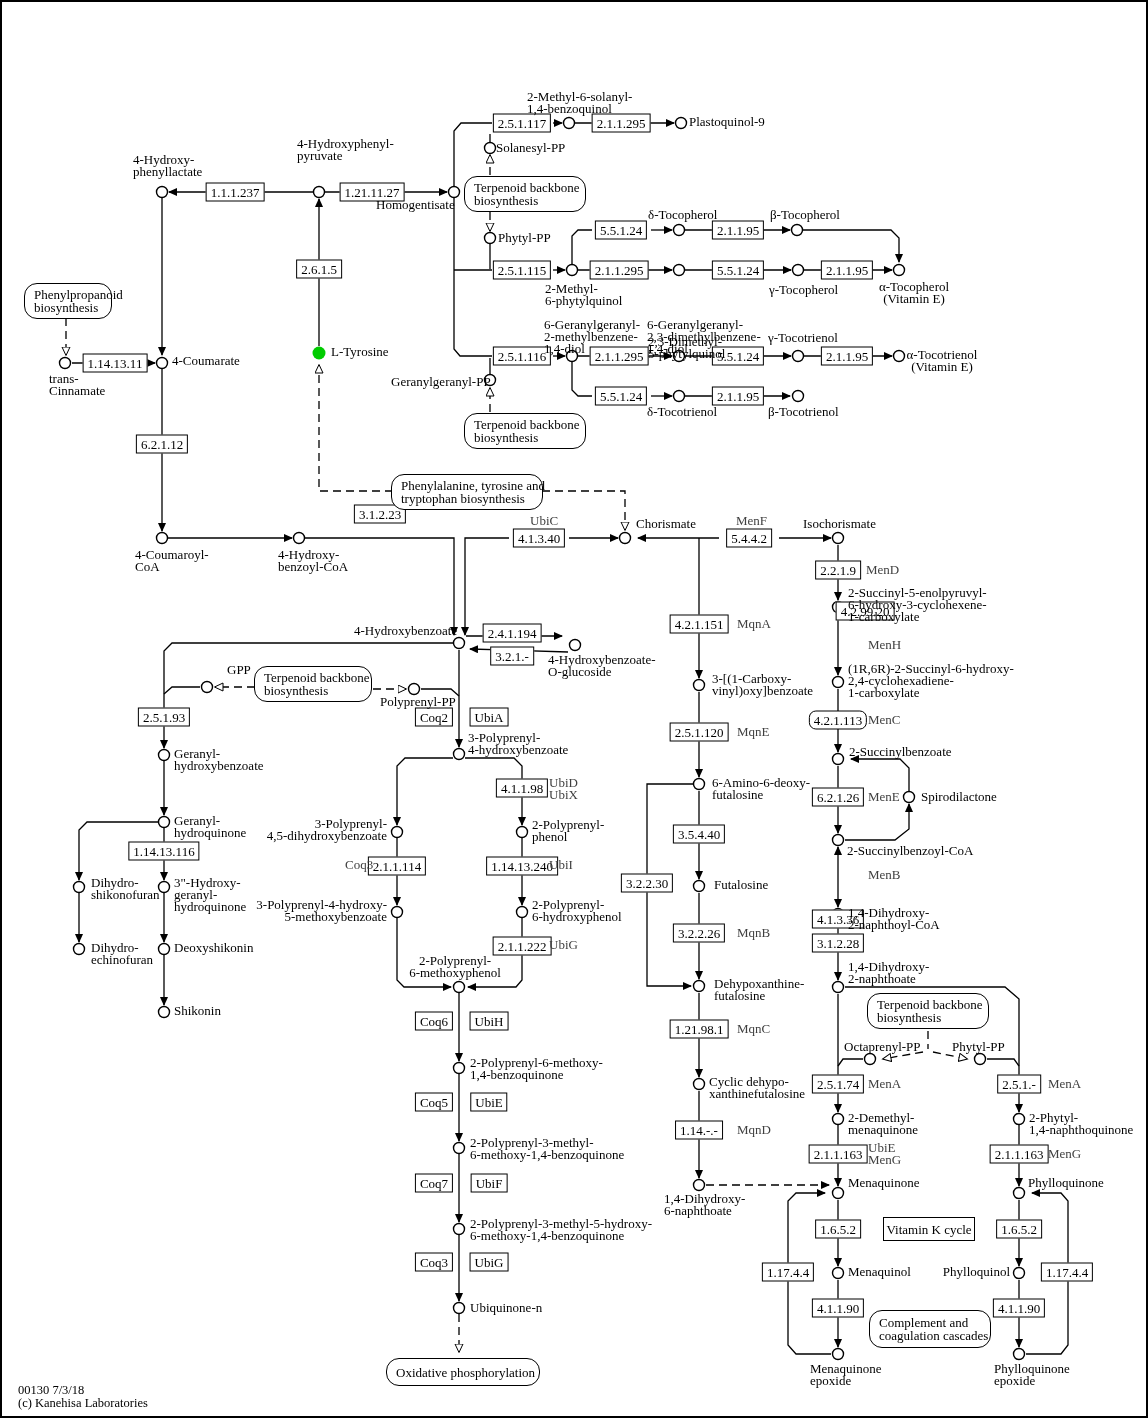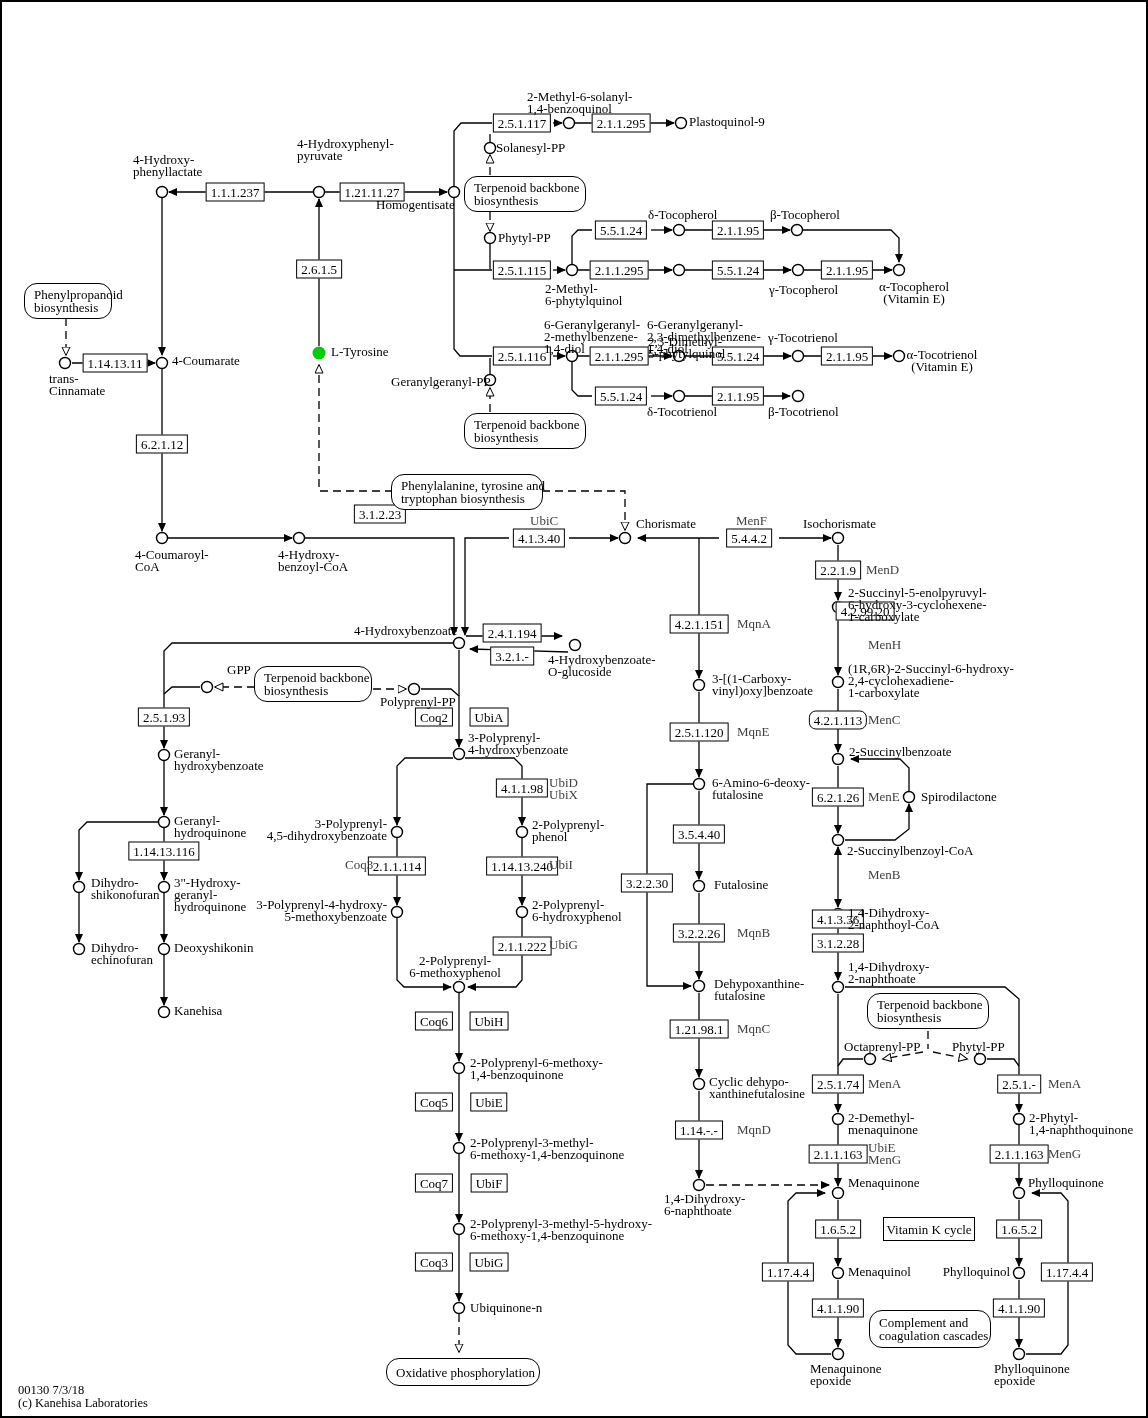--- a/index.html
+++ b/index.html
@@ -343,21 +343,21 @@
       <div class="lbl" style="left: 172px; top: 813px;">Geranyl-
 hydroquinone</div>
       <div class="lbl" style="left: 89px; top: 875px;">Dihydro-
 shikonofuran</div>
       <div class="lbl" style="left: 172px; top: 875px;">3"-Hydroxy-
 geranyl-
 hydroquinone</div>
       <div class="lbl" style="left: 89px; top: 940px;">Dihydro-
 echinofuran</div>
       <div class="lbl" style="left: 172px; top: 940px;">Deoxyshikonin</div>
-      <div class="lbl" style="left: 172px; top: 1003px;">Kanehisa</div>
+      <div class="lbl" style="left: 172px; top: 1003px;">Shikonin</div>
       <div class="lbl r" style="left: 385px; top: 816px;">3-Polyprenyl-
 4,5-dihydroxybenzoate</div>
       <div class="lbl" style="left: 530px; top: 817px;">2-Polyprenyl-
 phenol</div>
       <div class="lbl g" style="left: 343px; top: 857px;">Coq3</div>
       <div class="lbl g" style="left: 547px; top: 775px;">UbiD
 UbiX</div>
       <div class="lbl g" style="left: 547px; top: 857px;">UbiI</div>
       <div class="lbl g" style="left: 547px; top: 937px;">UbiG</div>
       <div class="lbl r" style="left: 385px; top: 897px;">3-Polyprenyl-4-hydroxy-

